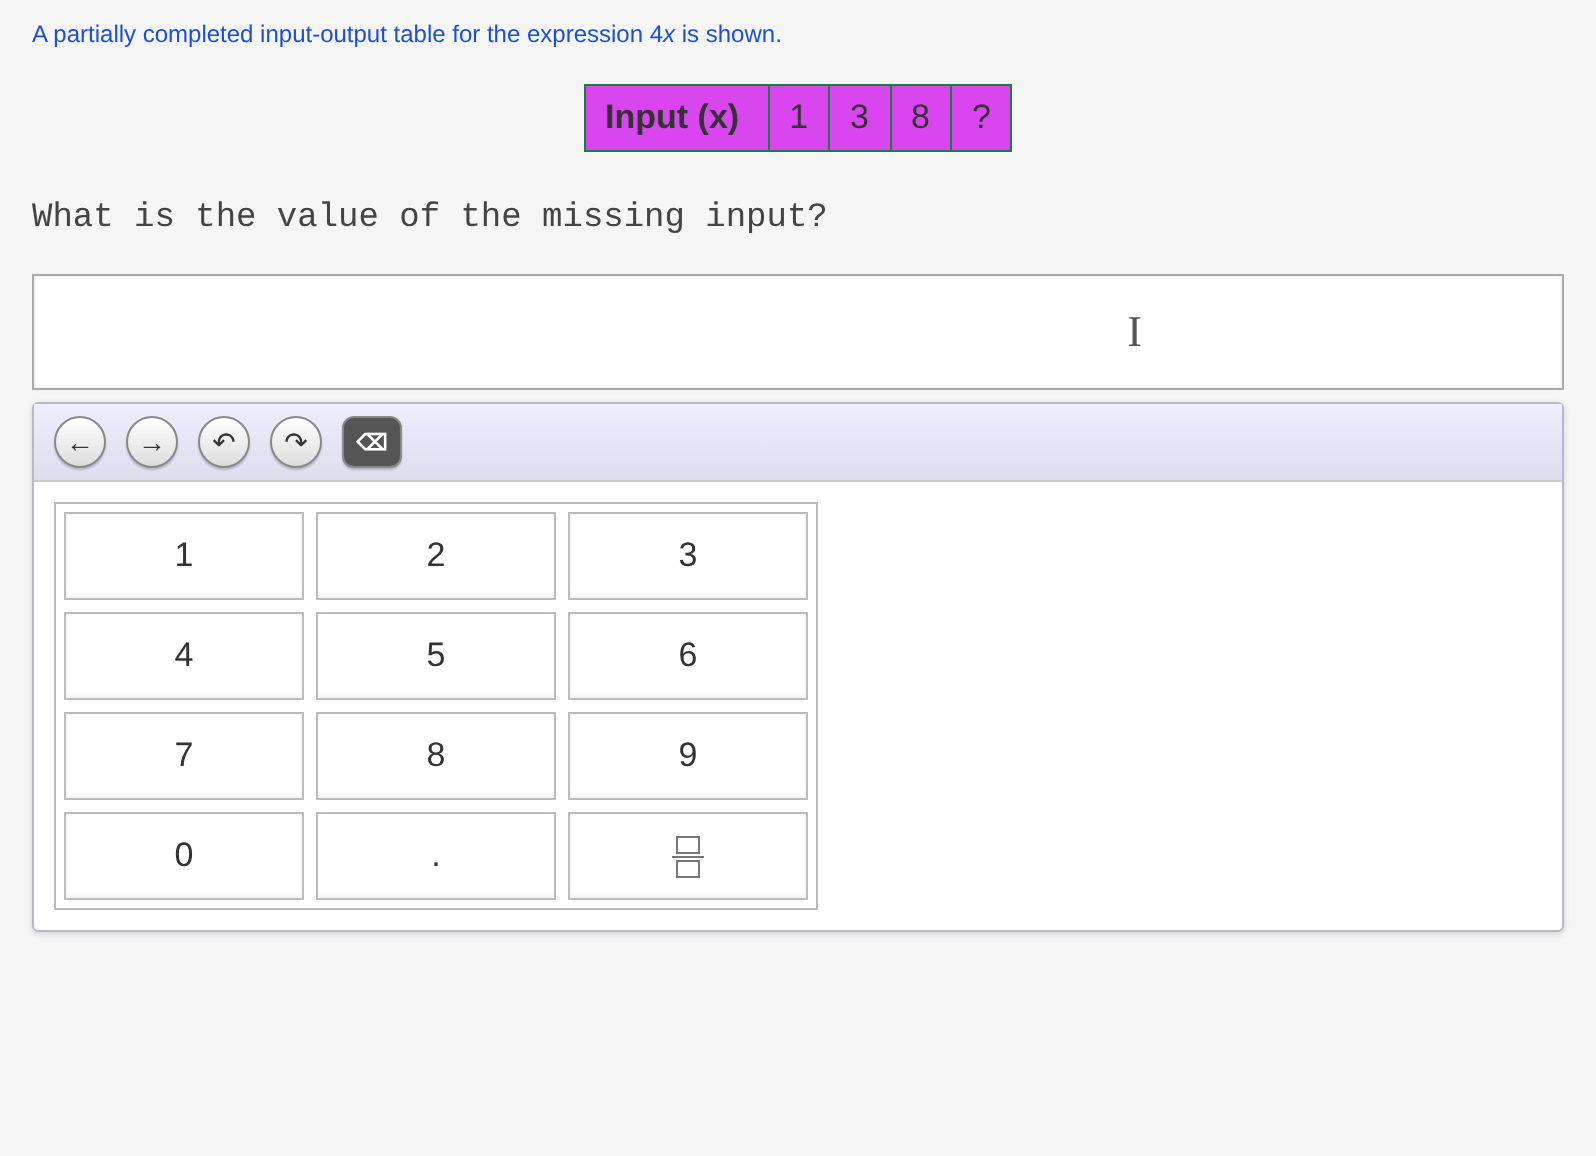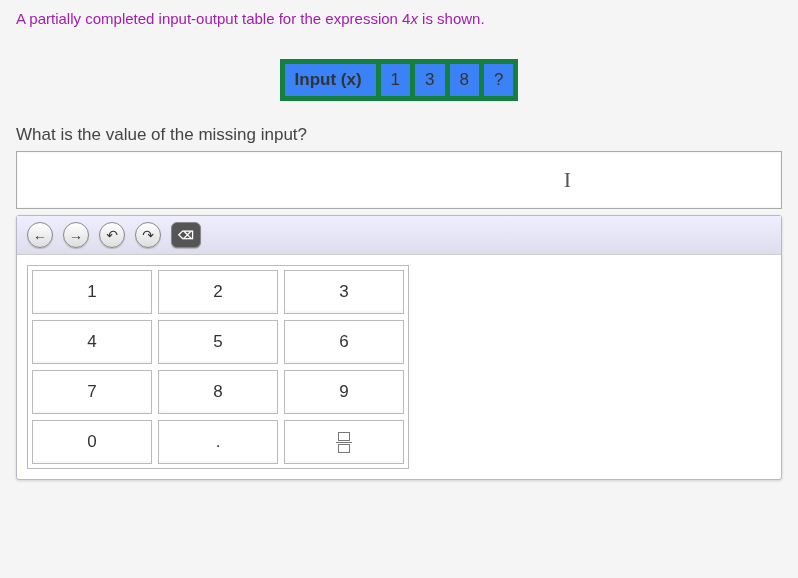--- a/index.html
+++ b/index.html
@@ -5,45 +5,46 @@
     * { box-sizing: border-box; margin: 0; padding: 0; }
     body {
       font-family: Verdana, Geneva, sans-serif;
       background: #f5f5f5;
       width: 798px;
       height: 578px;
       padding: 10px 16px;
       color: #333;
     }
     .question-text {
-      font-size: 15px;
-      color: #a21caf;
-      margin-bottom: 32px;
+      font-size: 12px;
+      color: #1d4ed8;
+      margin-bottom: 18px;
     }
     .expr-var { font-style: italic; }
     .io-table {
       border-collapse: collapse;
       margin: 0 auto 24px auto;
     }
     .io-table td, .io-table th {
-      border: 5px solid #15803d;
+      border: 1px solid #15803d;
       padding: 6px 10px;
       font-size: 17px;
       text-align: center;
-      background: #3b82f6;
+      background: #d946ef;
     }
     .io-table .hdr {
       font-weight: bold;
       text-align: left;
       padding-right: 14px;
     }
     .subquestion {
       font-size: 17px;
       color: #444;
-      margin-bottom: 6px;
+      margin-bottom: 18px;
+      font-family: Liberation Mono, monospace;
     }
     .answer-box {
       border: 1px solid #aaa;
       background: #fff;
       height: 58px;
       width: 100%;
       margin-bottom: 6px;
       box-shadow: inset 0 0 2px rgba(0,0,0,0.1);
       position: relative;
     }

